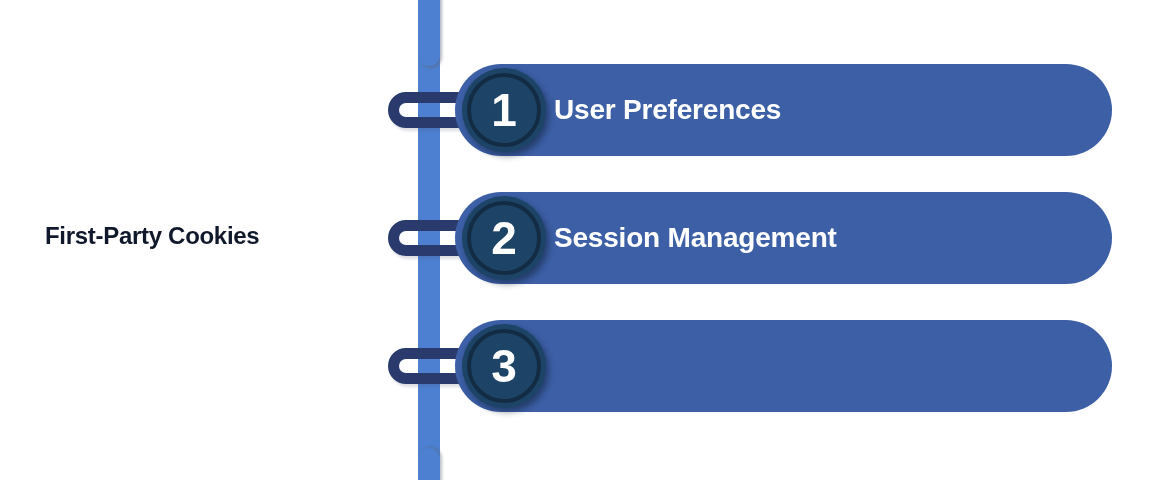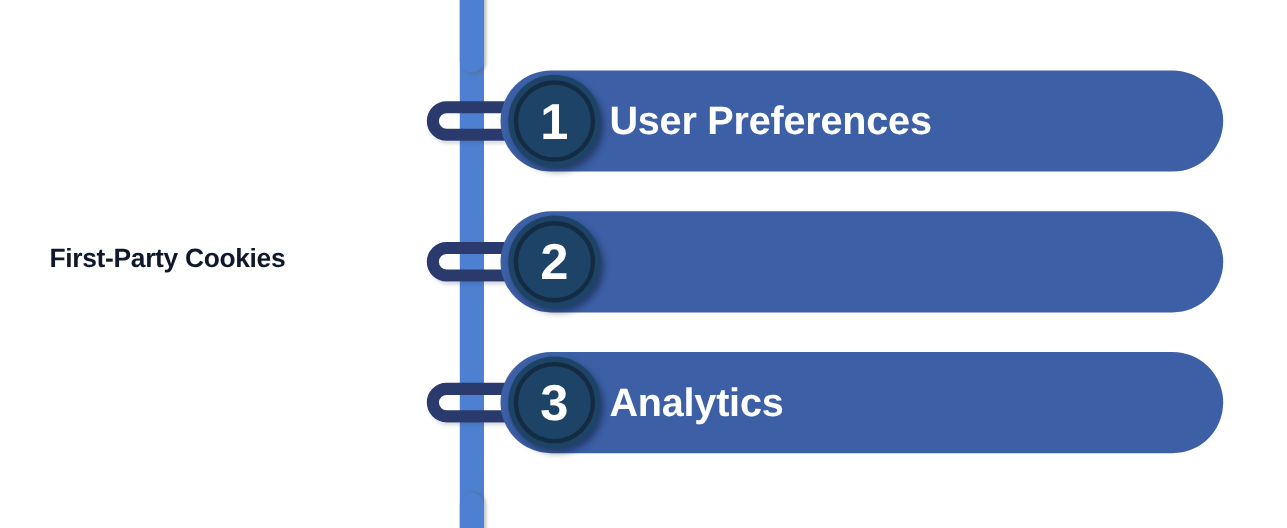--- a/index.html
+++ b/index.html
@@ -111,21 +111,21 @@
     position:relative;
     color:var(--text-on-pill);
     font-size:46px;
     font-weight:800;
     line-height:1;
   }
 
   .pill-label{
     margin-left:99px;
     color:var(--text-on-pill);
-    font-size:36px;
+    font-size:28px;
     font-weight:800;
     letter-spacing:-0.2px;
     white-space:nowrap;
   }
 </style>
 </head>
 <body>
 
 <div class="canvas">
 
@@ -143,22 +143,22 @@
     <div class="num-circle">
       <span class="num">1</span>
     </div>
     <div class="pill-label">User Preferences</div>
   </div>
 
   <div class="pill p2">
     <div class="num-circle">
       <span class="num">2</span>
     </div>
+    <div class="pill-label">Session Management</div>
   </div>
 
   <div class="pill p3">
     <div class="num-circle">
       <span class="num">3</span>
     </div>
-    <div class="pill-label">Analytics</div>
   </div>
 
 </div>
 
 </body></html>

